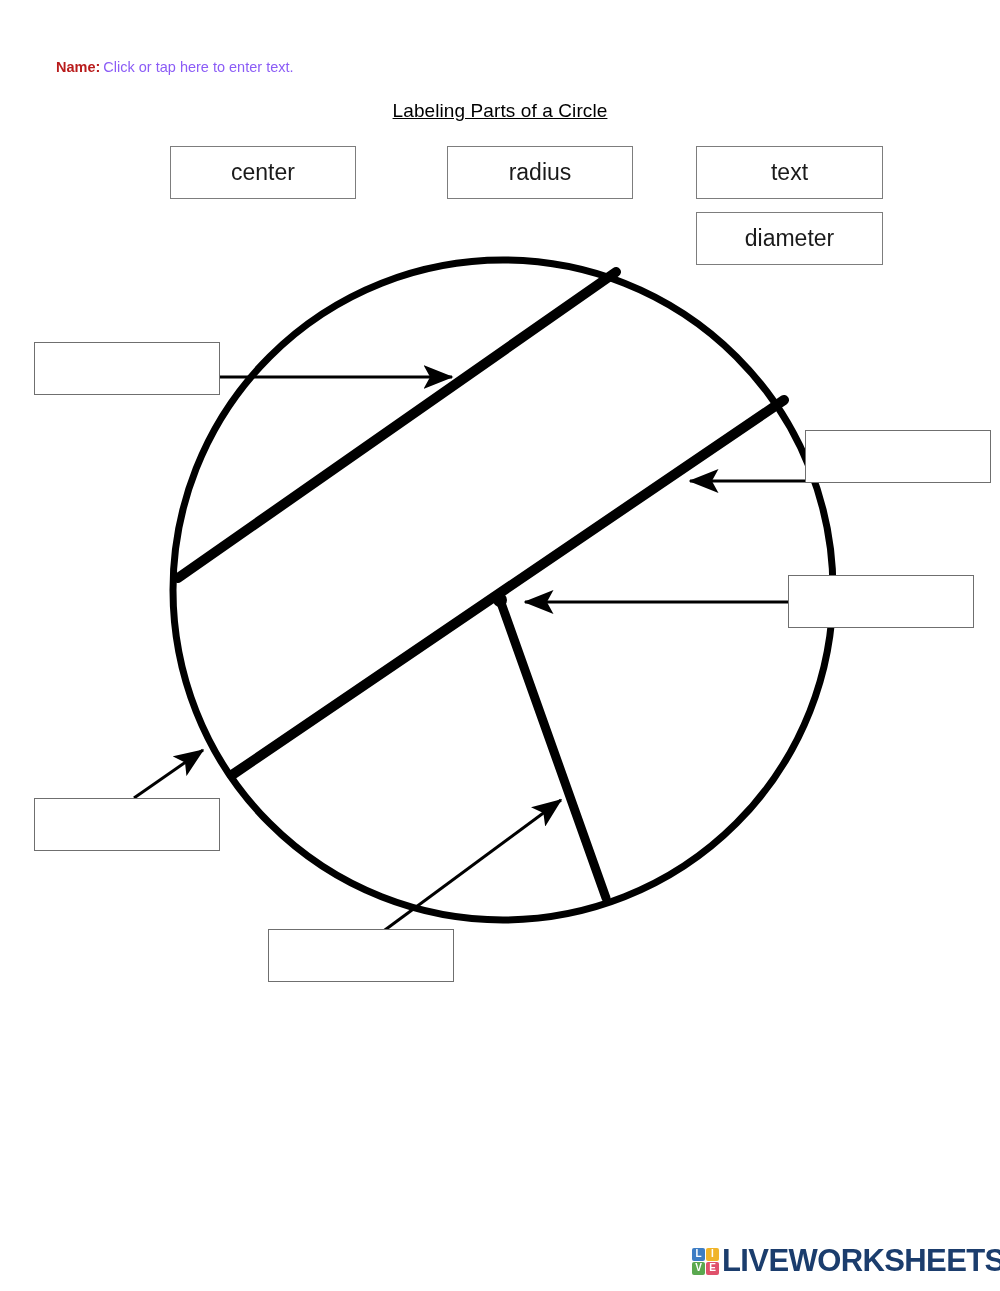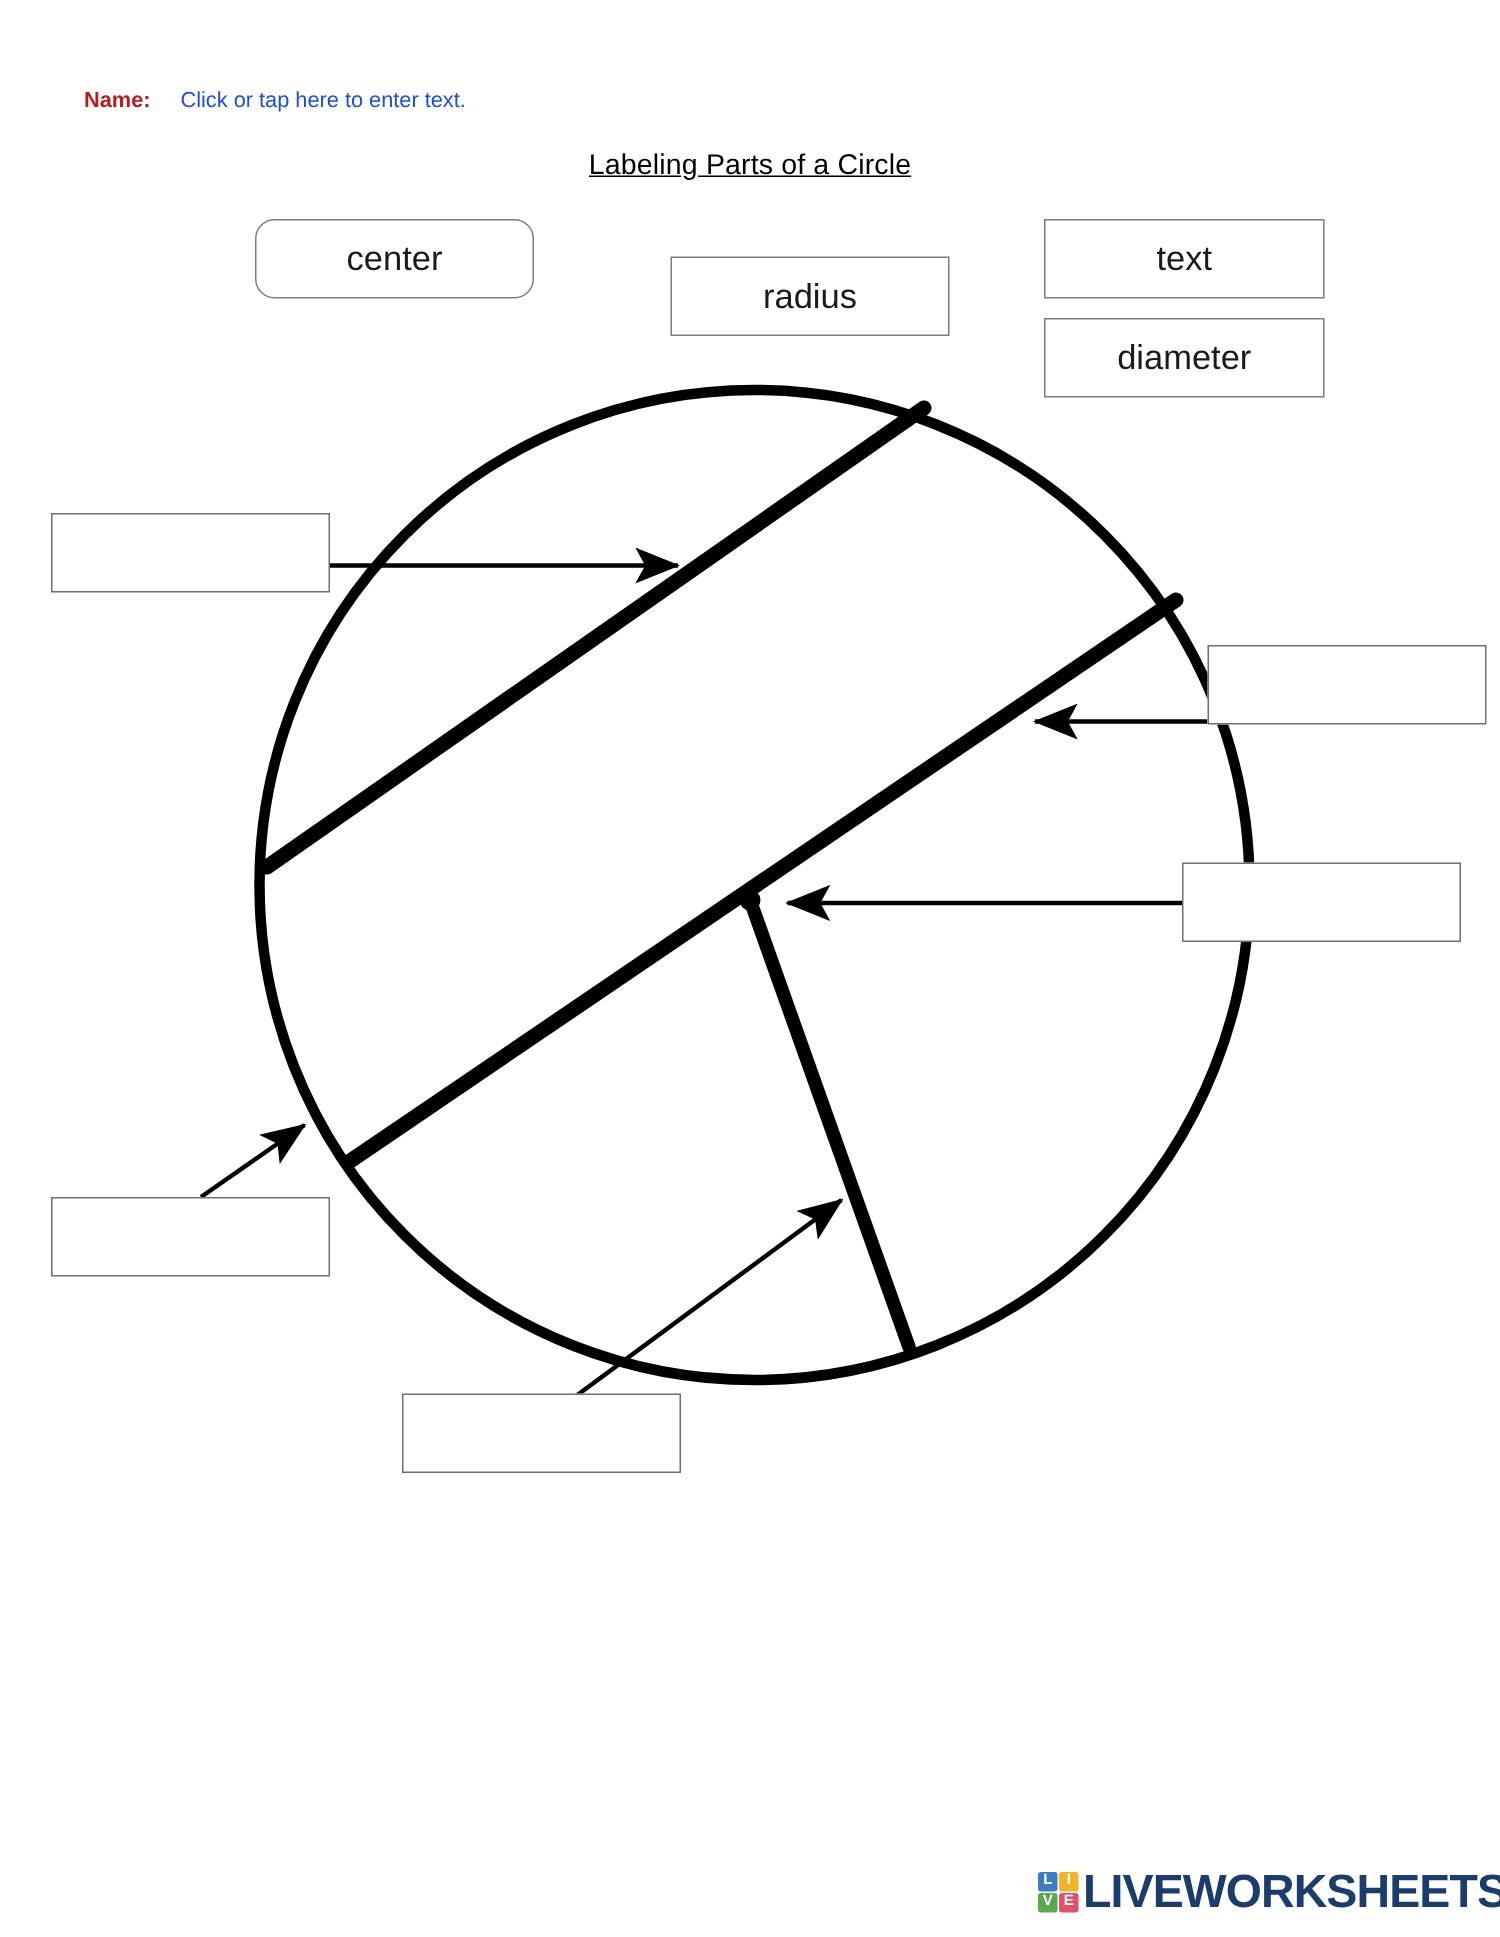--- a/index.html
+++ b/index.html
@@ -27,23 +27,23 @@
     top: 59px;
     font-size: 14.5px;
     line-height: 1.2;
     white-space: nowrap;
   }
   #name-label {
     font-weight: bold;
     color: #b91c1c;
   }
   #name-placeholder {
-    color: #1d4ed8;
+    color: #8b5cf6;
     font-weight: normal;
-    margin-left: 20px;
+    margin-left: 3px;
   }
 
   #worksheet-title {
     position: absolute;
     left: 0;
     top: 100px;
     width: 1000px;
     text-align: center;
     font-size: 19px;
     font-weight: normal;
@@ -125,24 +125,24 @@
 <body>
 
 <div id="page">
 
   <div id="name-row">
     <span id="name-label">Name:</span><span id="name-placeholder">Click or tap here to enter text.</span>
   </div>
 
   <div id="worksheet-title">Labeling Parts of a Circle</div>
 
-  <div class="word-box" style="left:170px; top:146px; width:186px; height:53px;border-radius:13px;">
+  <div class="word-box" style="left:170px; top:146px; width:186px; height:53px;">
     <span>center</span>
   </div>
-  <div class="word-box" style="left:447px; top:146px; width:186px; height:53px;margin-top:25px;">
+  <div class="word-box" style="left:447px; top:146px; width:186px; height:53px;">
     <span>radius</span>
   </div>
   <div class="word-box" style="left:696px; top:146px; width:187px; height:53px;">
     <span>text</span>
   </div>
   <div class="word-box" style="left:696px; top:212px; width:187px; height:53px;">
     <span>diameter</span>
   </div>
 
   <div class="answer-box" style="left:34px; top:342px; width:186px; height:53px;"></div>

